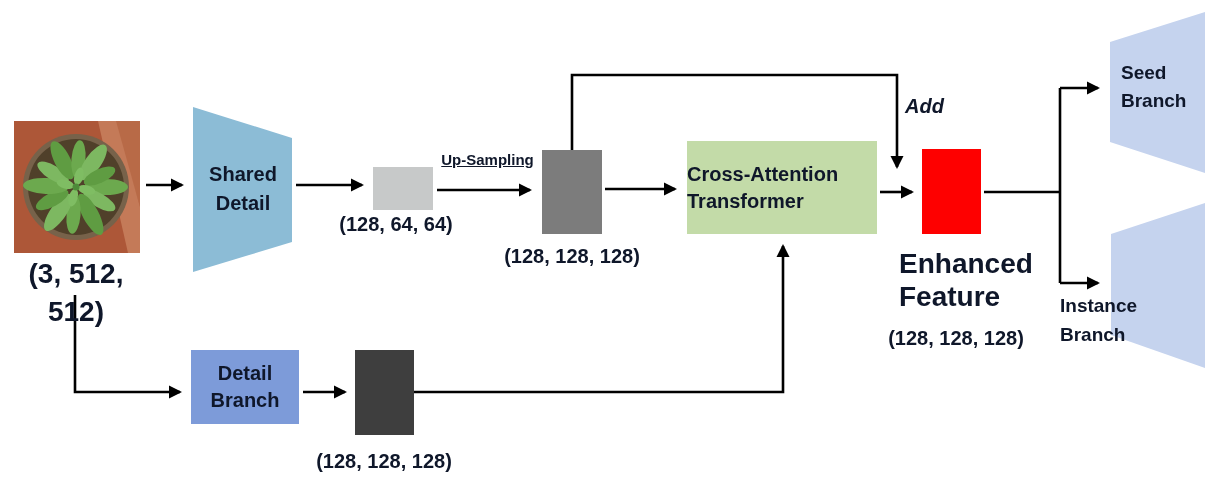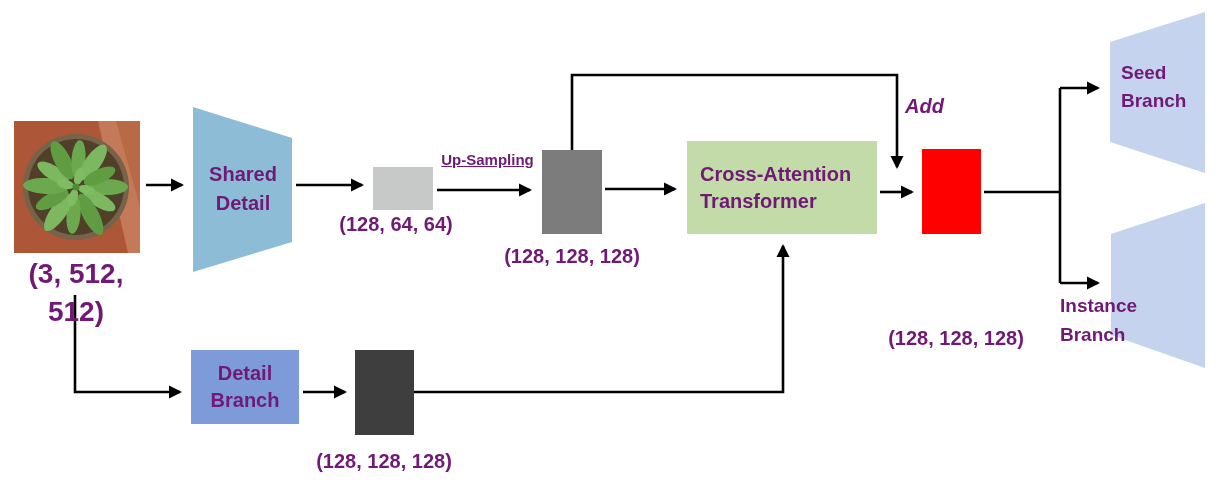--- a/index.html
+++ b/index.html
@@ -7,28 +7,28 @@
     position:relative;
     width:1222px;height:483px;
     background:#ffffff;
     font-family:"Liberation Sans", sans-serif;
     overflow:hidden;
   }
   #wires{position:absolute;left:0;top:0;z-index:0;}
   .box{position:absolute;z-index:1;display:flex;align-items:center;justify-content:center;box-sizing:border-box;}
   .lbl{
     position:absolute;z-index:2;
-    font-weight:bold;color:#701a75;
+    font-weight:bold;color:#0f172a;
     white-space:pre-line;
     line-height:1.35;
   }
   .ctr{text-align:center;}
   .box-encoder-feature{left:373px;top:167px;width:60px;height:43px;background:#C7C9C9;}
   .box-upsampled-feature{left:542px;top:150px;width:60px;height:84px;background:#7C7C7C;}
-  .box-cross-attention{left:687px;top:141px;width:190px;height:93px;background:#C3DBA8;justify-content:flex-start;padding-left:13px;}
+  .box-cross-attention{left:687px;top:141px;width:190px;height:93px;background:#C3DBA8;justify-content:flex-start;}
   .box-enhanced{left:922px;top:149px;width:59px;height:85px;background:#FE0000;}
   .box-detail-branch{left:191px;top:350px;width:108px;height:74px;background:#7D9BD9;}
   .box-detail-feature{left:355px;top:350px;width:59px;height:85px;background:#3E3E3E;}
   .t20{font-size:20px;}
   .t21{font-size:28px;}
   .t15{font-size:15px;}
   .t19{font-size:19px;}
 </style>
 </head>
 <body>
@@ -141,20 +141,22 @@
 Detail</div>
 
   <div class="lbl t20 ctr" style="left:328px;top:211px;width:136px;">(128, 64, 64)</div>
 
   <div class="lbl t15 ctr" style="left:430px;top:150px;width:115px;text-decoration:underline;">Up-Sampling</div>
 
   <div class="lbl t20 ctr" style="left:497px;top:243px;width:150px;">(128, 128, 128)</div>
 
   <div class="lbl t20" style="left:905px;top:93px;width:60px;font-style:italic;">Add</div>
 
+  <div class="lbl t21" style="left:899px;top:247px;width:135px;line-height:33px;">Enhanced
+Feature</div>
 
   <div class="lbl t20 ctr" style="left:876px;top:325px;width:160px;">(128, 128, 128)</div>
 
   <div class="lbl t19" style="left:1121px;top:59px;width:84px;line-height:28px;">Seed
 Branch</div>
 
   <div class="lbl t19" style="left:1060px;top:255px;width:95px;line-height:29px;margin-top:36px;">Instance
 Branch</div>
 
   <div class="lbl t20 ctr" style="left:308px;top:448px;width:152px;">(128, 128, 128)</div>

